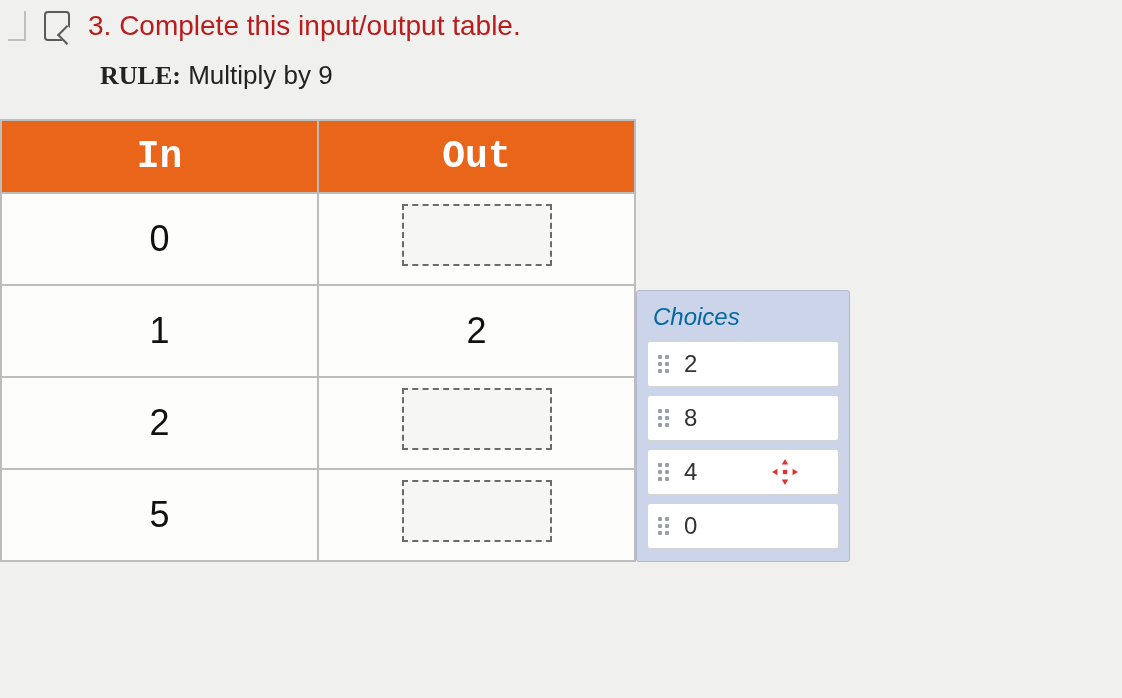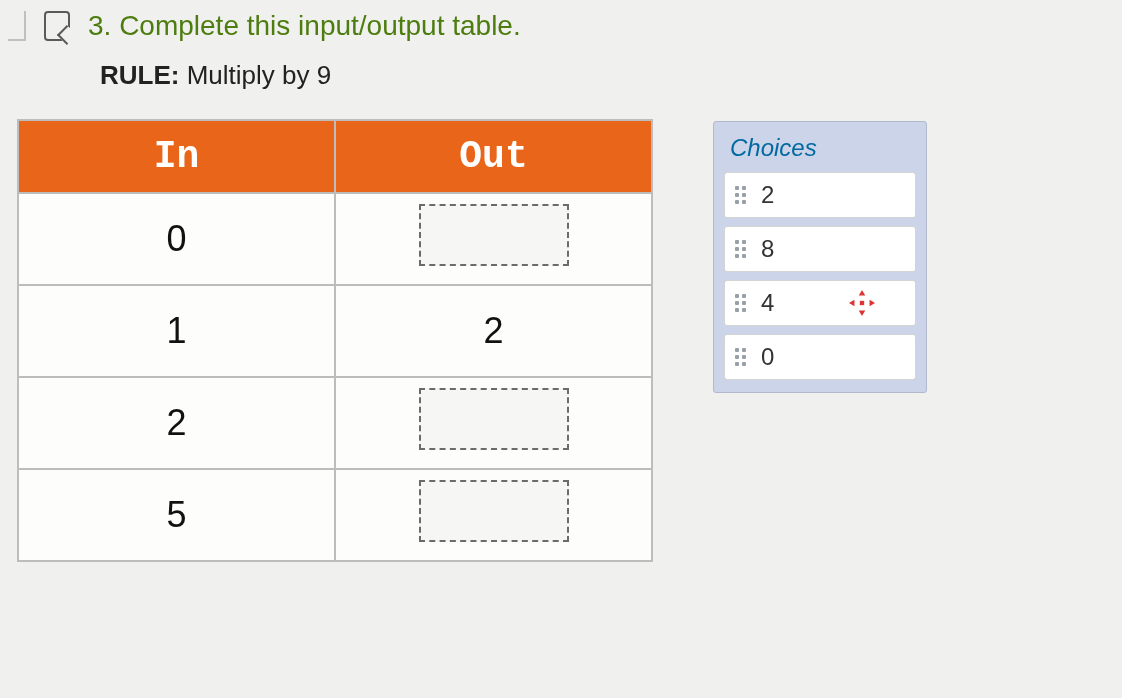--- a/index.html
+++ b/index.html
@@ -37,34 +37,32 @@
     position: absolute;
     right: -3px; bottom: -3px;
     width: 12px; height: 12px;
     border-left: 2.5px solid #5a5a58;
     border-top: 2.5px solid #5a5a58;
     transform: rotate(-45deg) translate(2px, 2px);
     background: #f0f0ee;
   }
   .question-text {
     font-size: 28px;
-    color: #4d7c0f;
+    color: #b91c1c;
   }
   .rule-line {
     margin-left: 100px;
     font-size: 26px;
     margin-bottom: 28px;
     color: #222;
   }
-  .rule-label { font-weight: bold; }
+  .rule-label { font-weight: bold; font-family: Liberation Serif, serif; }
   .content-row {
     display: flex;
-    align-items: flex-start;
-    gap: 60px;
-    padding-left: 17px;
+    align-items: flex-end;
   }
   table.io {
     border-collapse: collapse;
     width: 636px;
     background: #fdfdfb;
   }
   table.io th {
     background: #e8651a;
     color: #fff;
     font-size: 38px;

